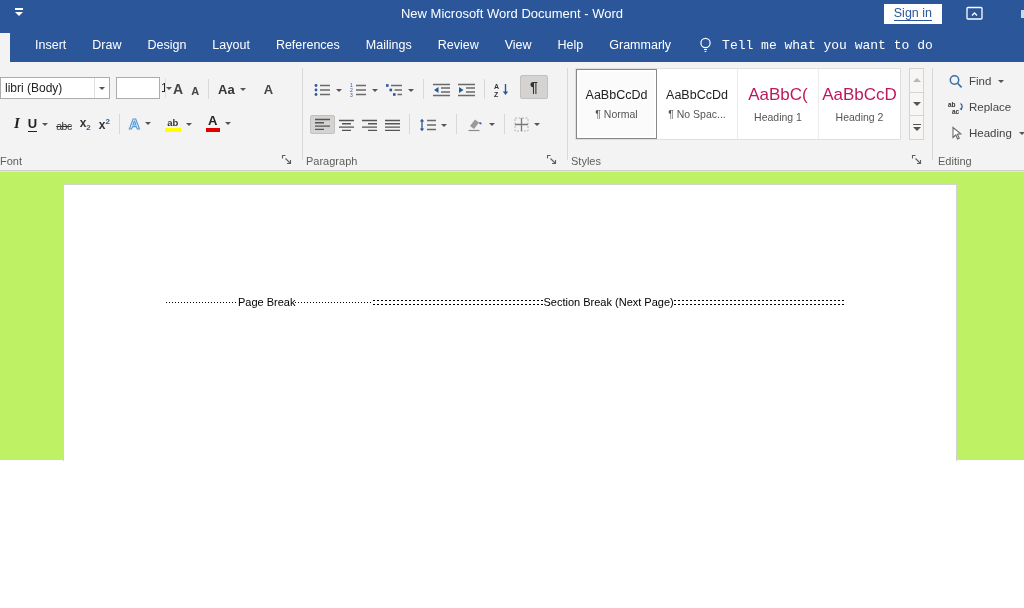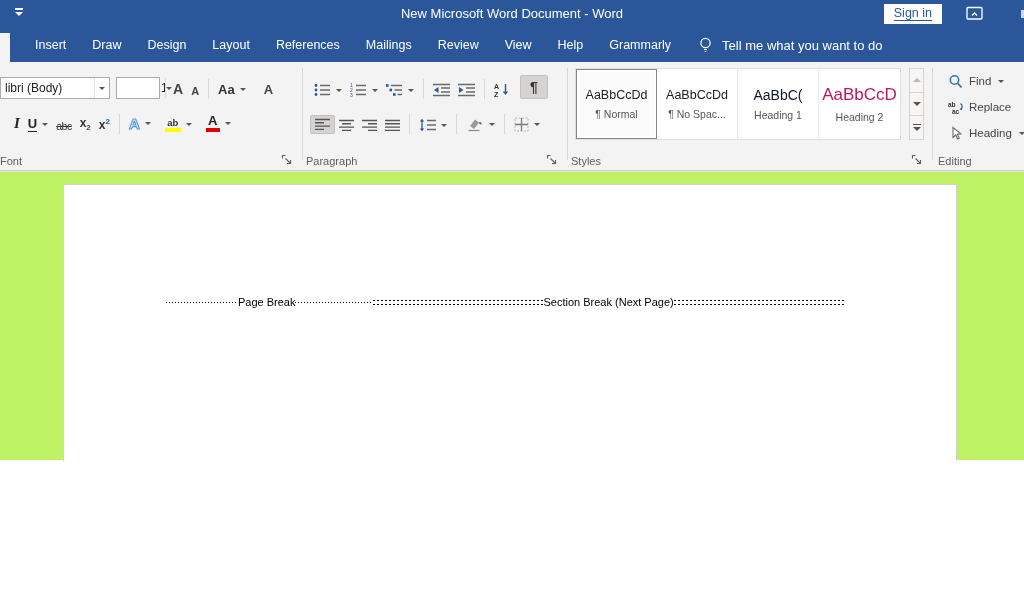--- a/index.html
+++ b/index.html
@@ -16,21 +16,21 @@
   .signin { position:absolute; right:82px; top:4px; height:20px; padding:0 10px; background:#fff; color:#2b579a; font-size:12.5px; line-height:19px; cursor:pointer; }
   .signin span { border-bottom:1px solid #2b579a; }
   .ribbon-opts { position:absolute; right:40px; top:6px; cursor:pointer; }
   .edge-cut { position:absolute; right:0; top:10px; width:3px; height:8px; background:#e8eef7; opacity:.85; }
 
   
   .tabrow { position:absolute; top:28px; left:0; right:0; height:34px; background:#2b579a; display:flex; align-items:stretch; }
   .home-sliver { position:absolute; left:0; top:5px; width:10px; height:29px; background:#f3f3f3; }
   .tabs { display:flex; margin-left:22px; }
   .tab { color:#fff; font-size:12.5px; line-height:34px; padding:0 13px; cursor:pointer; white-space:nowrap; }
-  .tellme { display:flex; align-items:center; gap:9px; margin-left:14px; color:#fff; font-size:13px; cursor:pointer; }
+  .tellme { display:flex; align-items:center; gap:9px; margin-left:14px; color:#fff; font-size:13px; cursor:pointer;font-family:Liberation Mono, monospace; }
 
   
   .ribbon { position:absolute; top:62px; left:0; right:0; height:109px; background:#f3f3f3; border-bottom:1px solid #cfcfcf; font-size:12px; color:#444; }
   .group { position:absolute; top:0; bottom:0; }
   .g-font { left:0;   width:300px; }
   .g-para { left:306px; width:259px; }
   .g-styles { left:571px; width:359px; }
   .g-edit { left:938px; width:84px; }
   .gdiv { position:absolute; top:6px; bottom:10px; width:1px; background:#d8d8d8; }
   .glabel { position:absolute; bottom:3px; left:0; right:0; text-align:left; font-size:11px; color:#605e5c; }
@@ -62,21 +62,21 @@
   .fc .t { font-size:13px; font-weight:700; color:#222; }
   .fc .bar { width:14px; height:4px; margin-top:1px; }
 
   .pil { font-size:14px; color:#333; font-weight:600; padding:1px 5px; }
 
   
   .gallery { position:absolute; left:4px; top:6px; width:326px; height:72px; background:#fff; border:1px solid #e1dfdd; display:flex; }
   .card { width:81px; height:100%; display:flex; flex-direction:column; align-items:center; justify-content:center; gap:6px; border-right:1px solid #ececec; cursor:pointer; background:#fff; }
   .card.sel { border:1px solid #8a8886; box-shadow:inset 0 0 0 2px #fff; background:#fbfbfb; }
   .prev { font-size:12.5px; color:#222; white-space:nowrap; }
-  .prev.h1 { font-size:14px; color:#0f172a; }
+  .prev.h1 { font-size:17px; color:#be185d; }
   .prev.h2 { font-size:17px; color:#be185d; }
   .sname { font-size:10.5px; color:#555; white-space:nowrap; }
   .gal-scroll { position:absolute; right:6px; top:6px; width:15px; height:72px; display:flex; flex-direction:column; }
   .gsb { flex:1; background:#f7f6f5; border:1px solid #d6d4d2; display:flex; flex-direction:column; align-items:center; justify-content:center; cursor:pointer; }
   .gsb + .gsb { border-top:none; }
   .tri-up { width:0; height:0; border-left:4px solid transparent; border-right:4px solid transparent; border-bottom:4px solid #b8b6b4; }
   .tri-dn { width:0; height:0; border-left:4px solid transparent; border-right:4px solid transparent; border-top:4px solid #555; }
   .more-bar { width:8px; height:1.5px; background:#555; margin-bottom:2px; }
 
   

